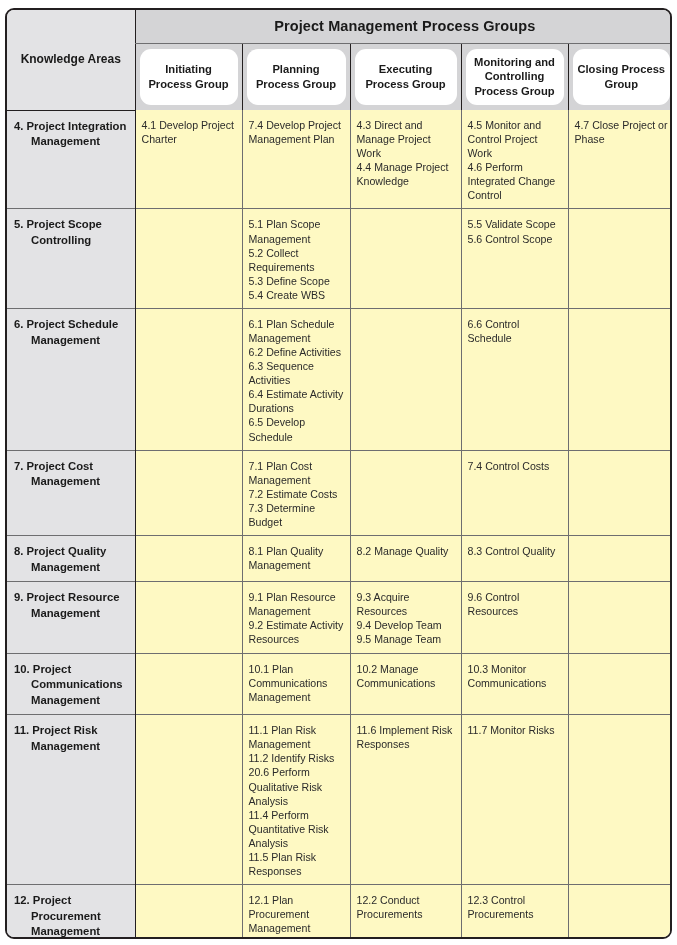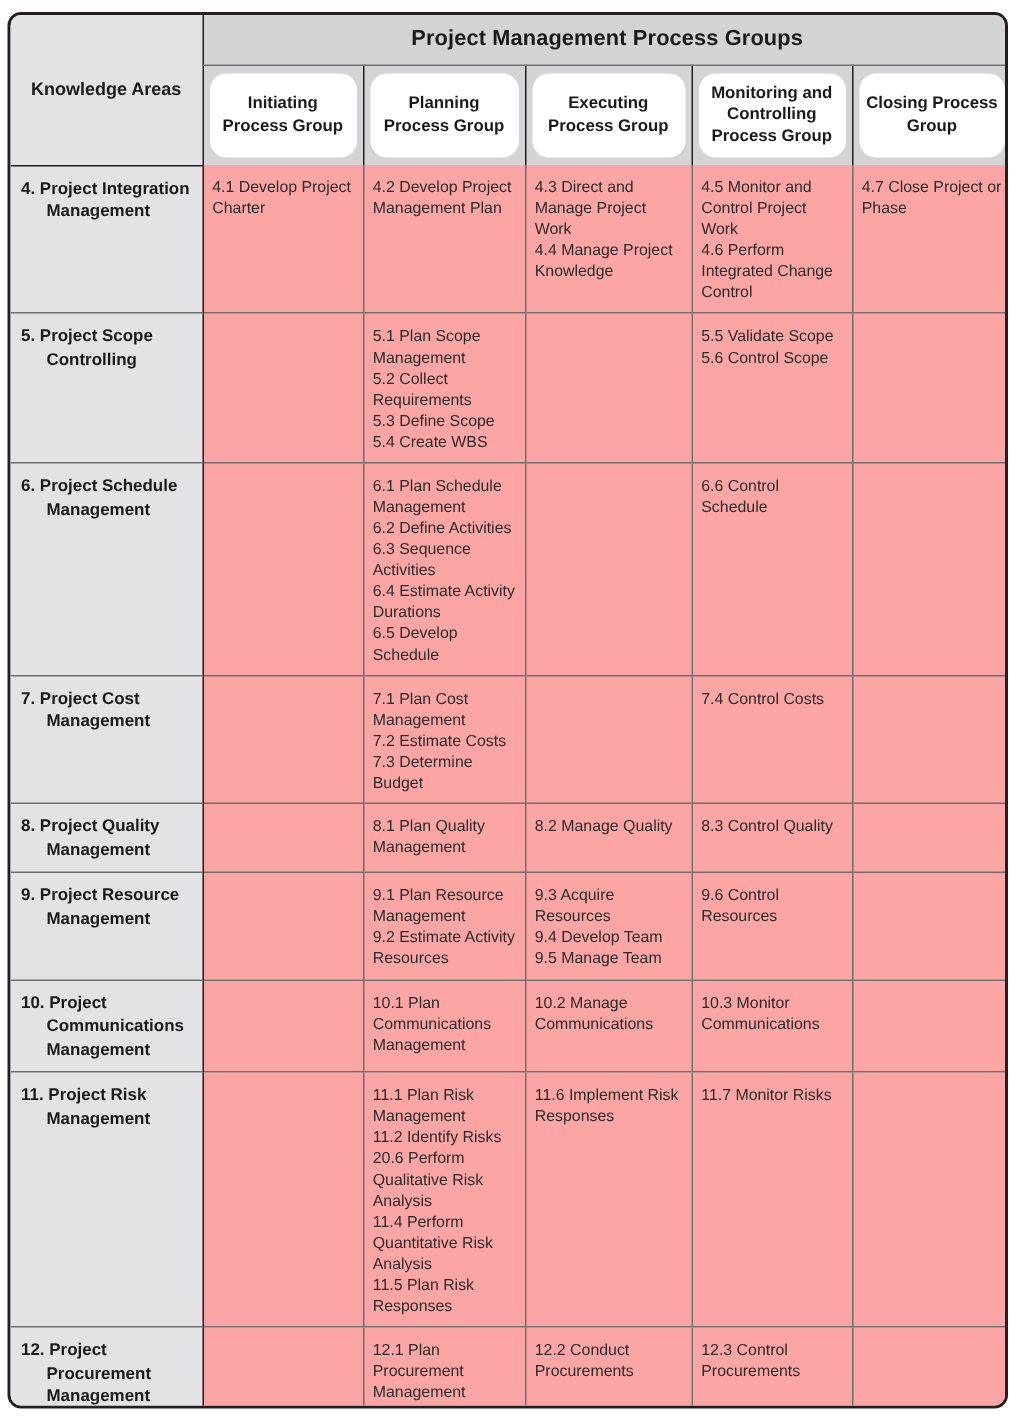--- a/index.html
+++ b/index.html
@@ -109,21 +109,21 @@
     color: #1a1a1a;
     line-height: 1.38;
     margin-left: 35px;
   }
   .ka-inner {
     padding-left: 17px;
     text-indent: -17px;
   }
 
   td.proc-cell {
-    background: #fca5a5;
+    background: #fef9c3;
     border-top: 1.2px solid #6e6e70;
     border-right: 1.2px solid #6e6e70;
     vertical-align: top;
     padding: 8px 4px 6px 6px;
     font-size: 10.6px;
     color: #2b2b2b;
     line-height: 1.33;
   }
   td.proc-cell.last { border-right: none; }
 
@@ -171,21 +171,21 @@
       </thead>
       <tbody id="table-body">
           <tr class="first-body">
             <td class="ka-cell">
               <div class="ka-inner"><span>4.</span> <span>Project Integration Management</span></div>
             </td>
             <td class="proc-cell">
               <span class="proc-item">4.1 Develop Project Charter</span>
             </td>
             <td class="proc-cell">
-              <span class="proc-item">4.2 Develop Project Management Plan</span>
+              <span class="proc-item">7.4 Develop Project Management Plan</span>
             </td>
             <td class="proc-cell">
               <span class="proc-item">4.3 Direct and Manage Project Work</span>
               <span class="proc-item">4.4 Manage Project Knowledge</span>
             </td>
             <td class="proc-cell">
               <span class="proc-item">4.5 Monitor and Control Project Work</span>
               <span class="proc-item">4.6 Perform Integrated Change Control</span>
             </td>
             <td class="proc-cell last">

